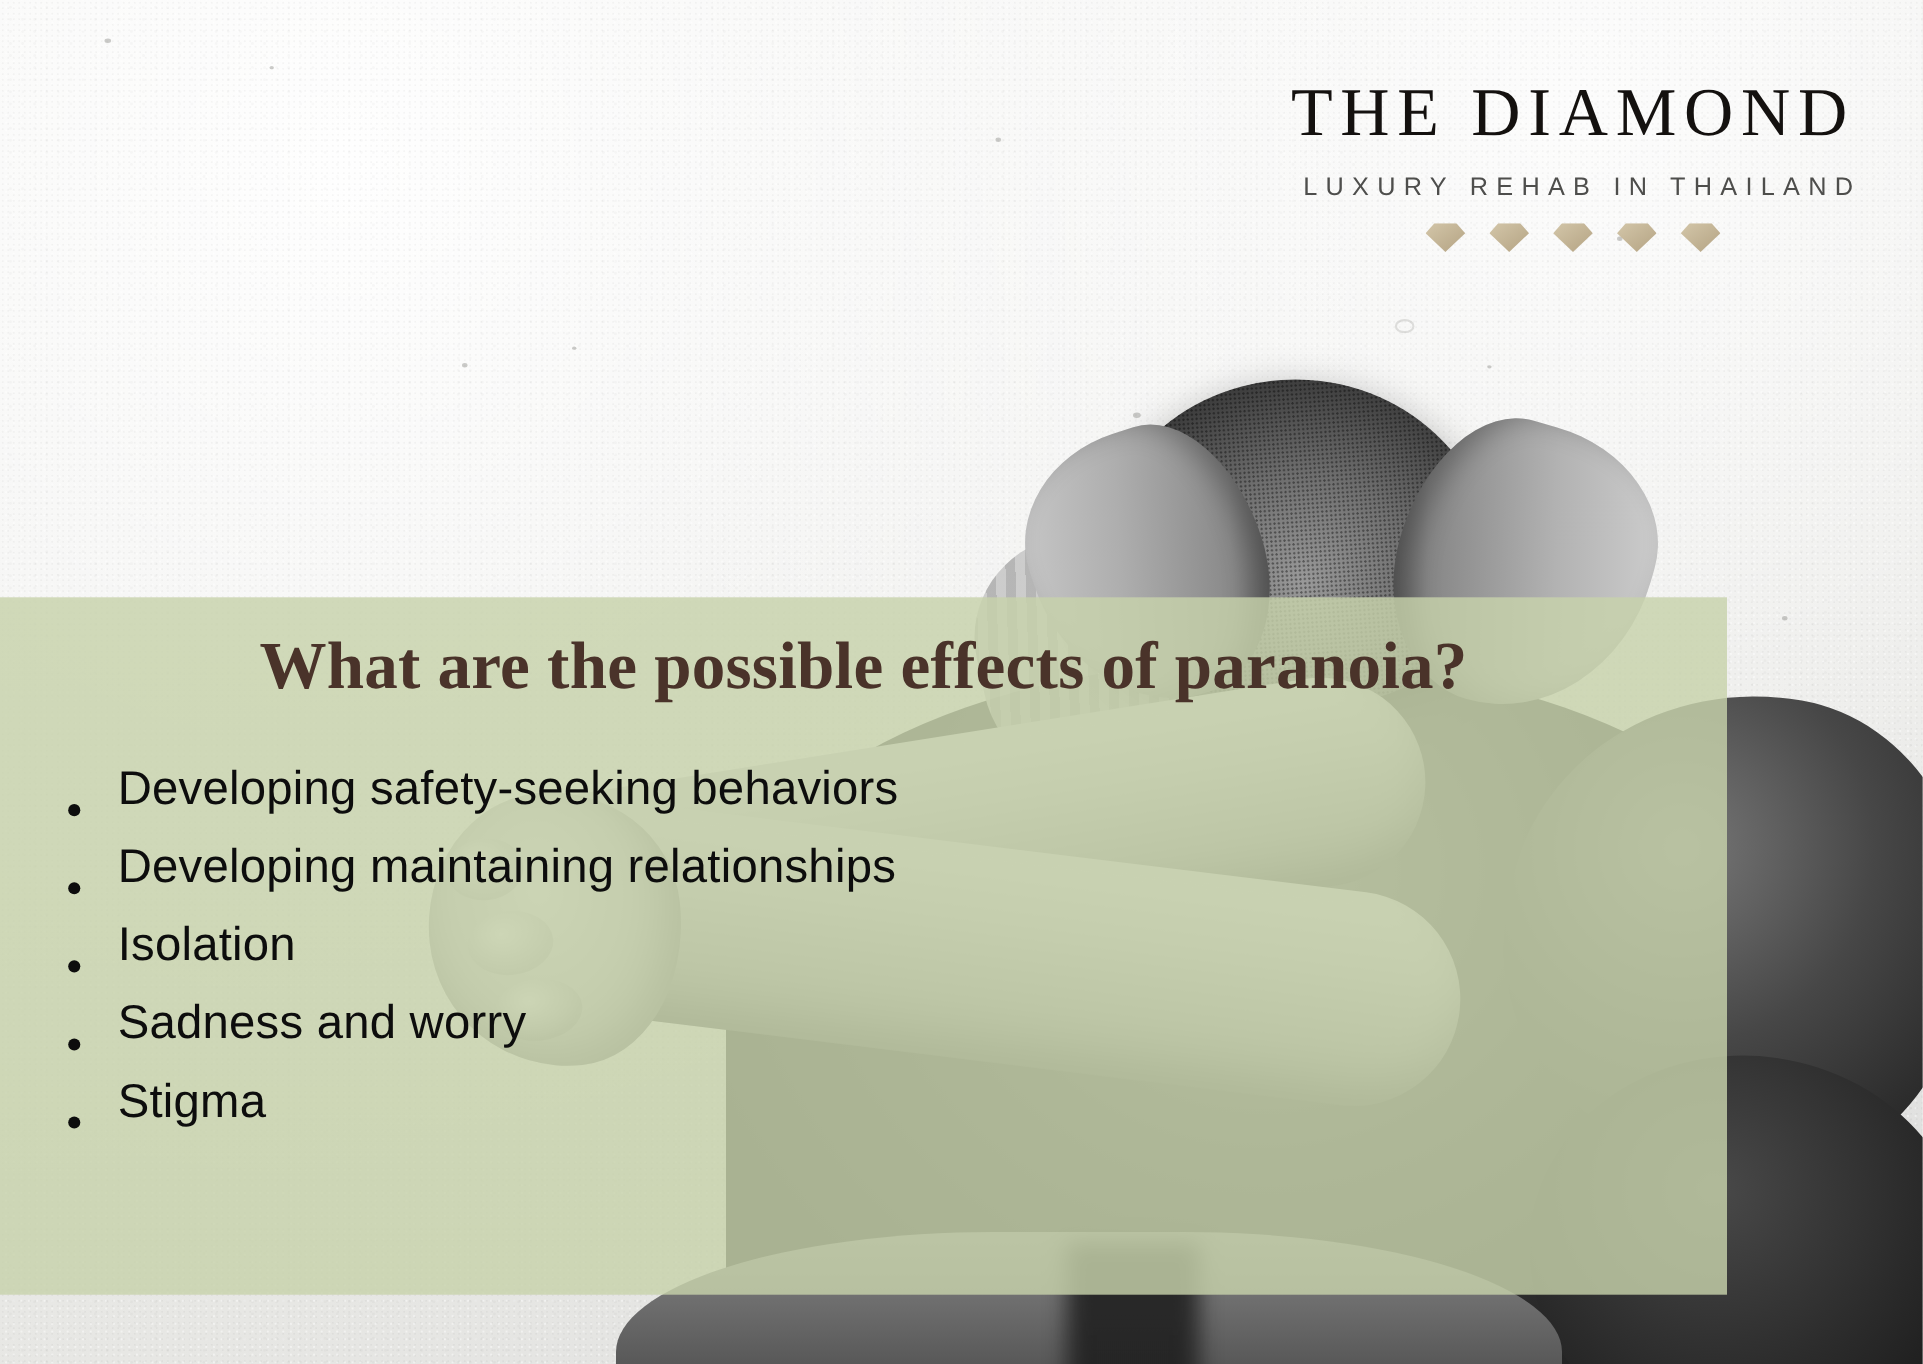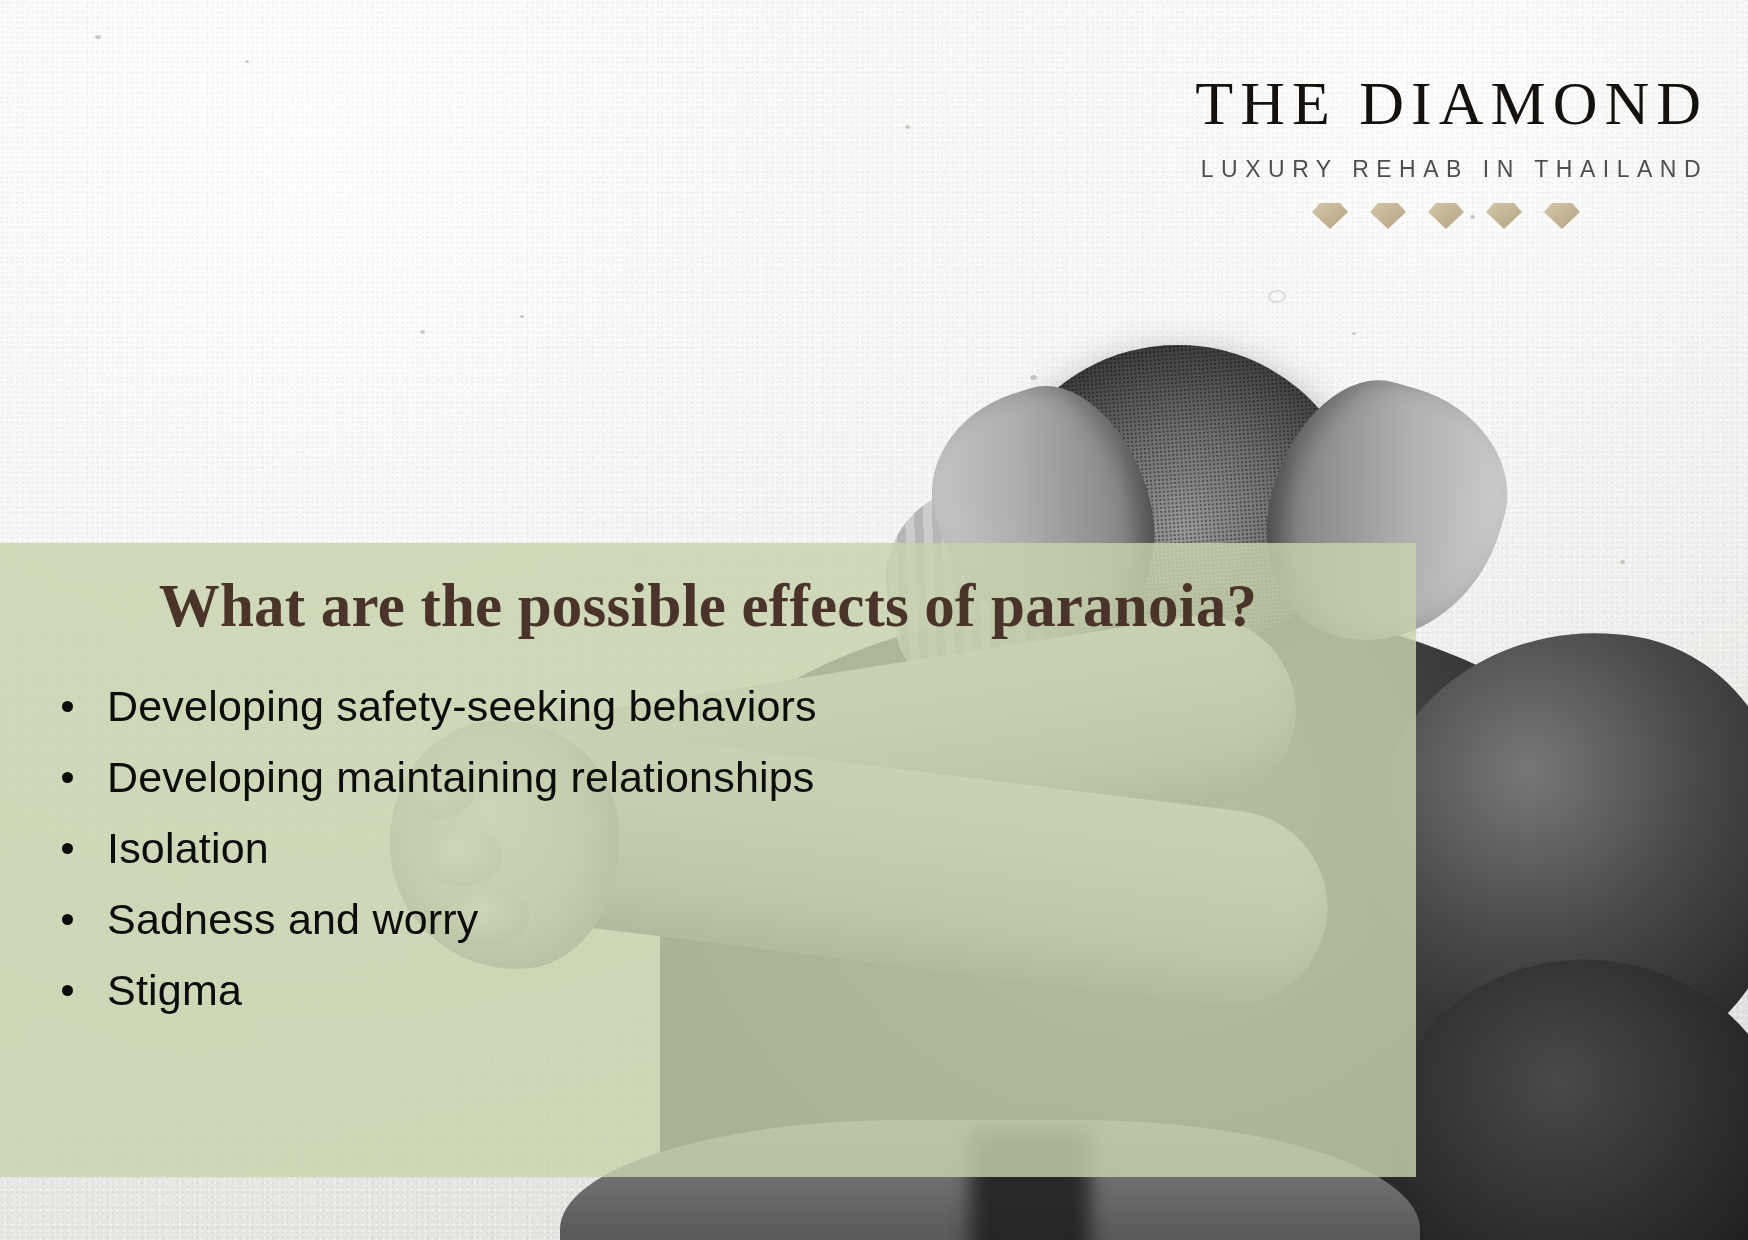--- a/index.html
+++ b/index.html
@@ -122,22 +122,22 @@
     border-radius:40% 40% 10% 10% / 26% 26% 6% 6%;
   }
   .leg-shadow {
     position:absolute; left:640px; top:830px; width:120px; height:410px;
     background:linear-gradient(180deg, rgba(10,10,10,.75), rgba(10,10,10,.35));
     filter:blur(10px);
   }
 
   
   .logo {
-    position:absolute; right:40px; top:72px;
-    text-align:right; z-index:6;
+    position:absolute; right:56px; top:72px;
+    text-align:center; z-index:6;
   }
   .logo-title {
     font-family:"Liberation Serif", serif;
     font-size:62px; font-weight:400;
     letter-spacing:7px; color:#14110f; line-height:1;
     white-space:nowrap;
   }
   .logo-sub {
     margin-top:22px;
     font-family:"Liberation Sans", sans-serif;
@@ -148,41 +148,41 @@
   }
   .diamond-row {
     margin-top:20px;
     display:flex; justify-content:center; align-items:center; gap:22px;
   }
   .diamond { width:36px; height:26px; }
 
   
   .panel {
     position:absolute;
-    left:0; top:543px; width:1416px; height:634px;
+    left:0; top:543px; width:1570px; height:634px;
     background:rgba(199,210,171,.82);
     z-index:5;
   }
   .panel-title {
     font-family:"Liberation Serif", serif;
     font-weight:700;
     font-size:61px;
     color:#4a332a;
     text-align:center;
     padding-top:28px;
     letter-spacing:.2px;
     white-space:nowrap;
   }
   .bullets {
     margin-top:30px;
     padding-left:62px;
     list-style:none;
   }
   .bullet-item {
-    display:flex; align-items:center;
+    display:flex; align-items:flex-end;
     height:71px;
     font-size:43px;
     color:#0d0d0d;
     letter-spacing:.2px;
   }
   .bullet-dot {
     width:11px; height:11px; border-radius:50%;
     background:#0d0d0d;
     margin-right:34px; flex:none;
   }

